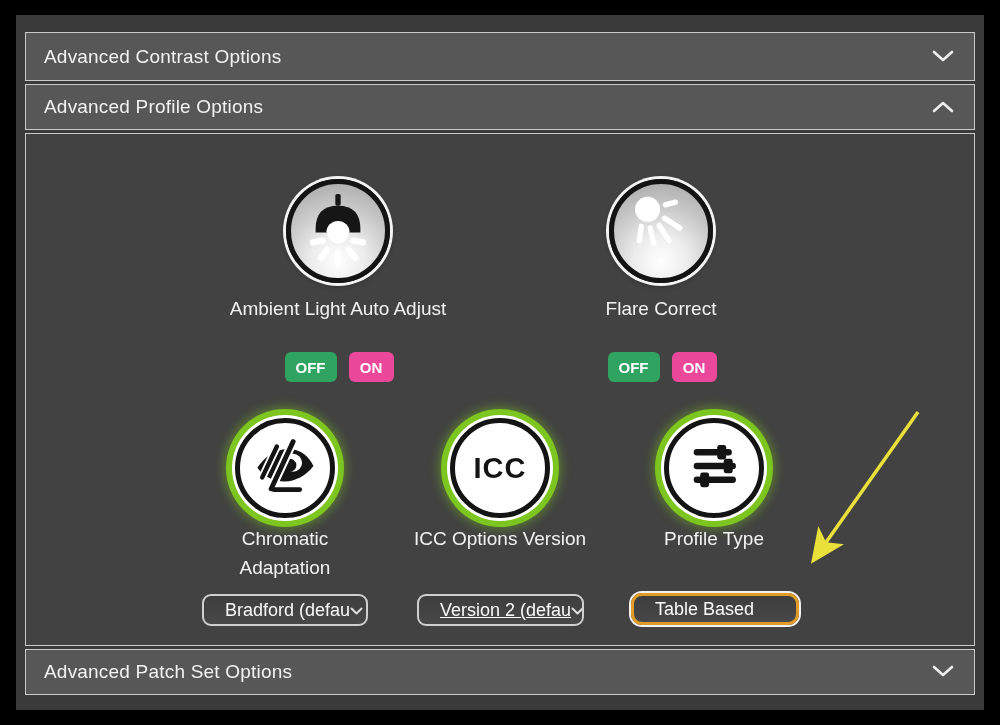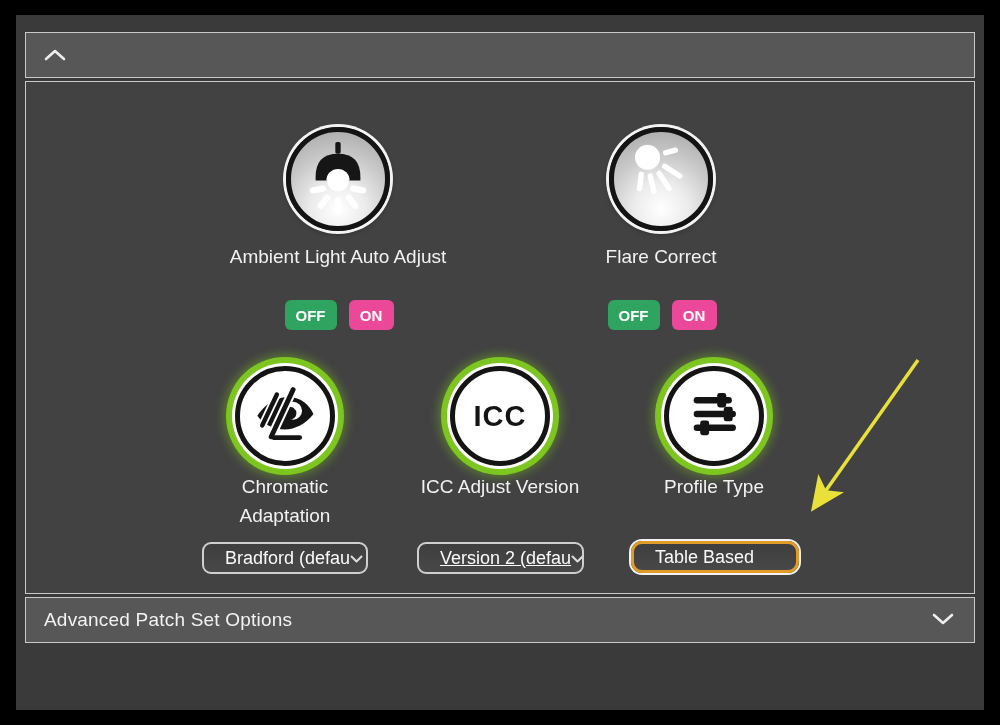--- a/index.html
+++ b/index.html
@@ -102,22 +102,31 @@
     border-radius:11px;
     gap:45px;
   }
   .arrow-overlay { position:absolute; inset:0; pointer-events:none; }
 </style>
 </head>
 <body>
 
 <div class="window">
 
+  <div class="accordion-header">
+    <span>Advanced Contrast Options</span>
+    <span class="chev">
+      <svg width="22" height="13" viewBox="0 0 22 13">
+          <polyline points="2,2 11,10 20,2" fill="none" stroke="#eeeeee" stroke-width="2.6" stroke-linecap="round" stroke-linejoin="round"></polyline>
+        </svg>
+    </span>
+  </div>
 
   <div class="accordion-header short">
+    <span>Advanced Profile Options</span>
     <span class="chev">
       <svg width="22" height="13" viewBox="0 0 22 13">
           <polyline points="2,11 11,3 20,11" fill="none" stroke="#eeeeee" stroke-width="2.6" stroke-linecap="round" stroke-linejoin="round"></polyline>
         </svg>
     </span>
   </div>
 
   <div class="panel">
 
     <div class="circle-metal" style="left:260px; top:45px;">
@@ -198,21 +207,21 @@
           <g fill="#141414">
             <rect x="52" y="22" width="11" height="18" rx="3"></rect>
             <rect x="60" y="39" width="11" height="18" rx="3"></rect>
             <rect x="31" y="56" width="11" height="18" rx="3"></rect>
           </g>
         </svg>
       </span>
     </div>
 
     <div class="lbl" style="left:189px; top:390px; width:140px;">Chromatic Adaptation</div>
-    <div class="lbl" style="left:354px; top:390px; width:240px;">ICC Adjust Version</div>
+    <div class="lbl" style="left:354px; top:390px; width:240px;">ICC Options Version</div>
     <div class="lbl" style="left:588px; top:390px; width:200px;">Profile Type</div>
 
     <div class="dropdown" style="left:176px; top:460px; width:166px;">
       <span>Bradford (defau</span>
       <span>
         <svg width="13" height="9" viewBox="0 0 13 9">
             <polyline points="1.5,1.5 6.5,6.5 11.5,1.5" fill="none" stroke="#dddddd" stroke-width="2" stroke-linecap="round" stroke-linejoin="round"></polyline>
           </svg>
       </span>
     </div>

